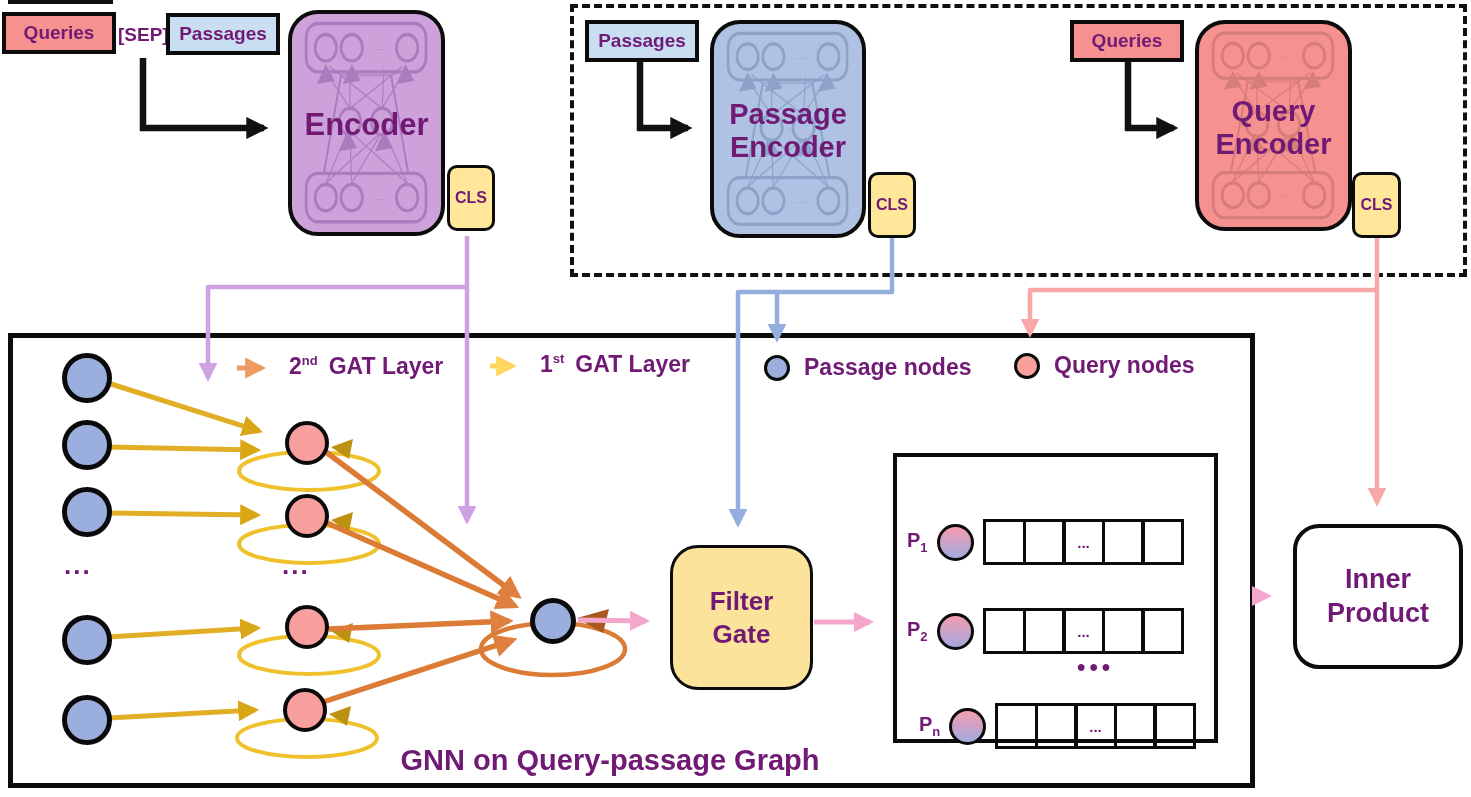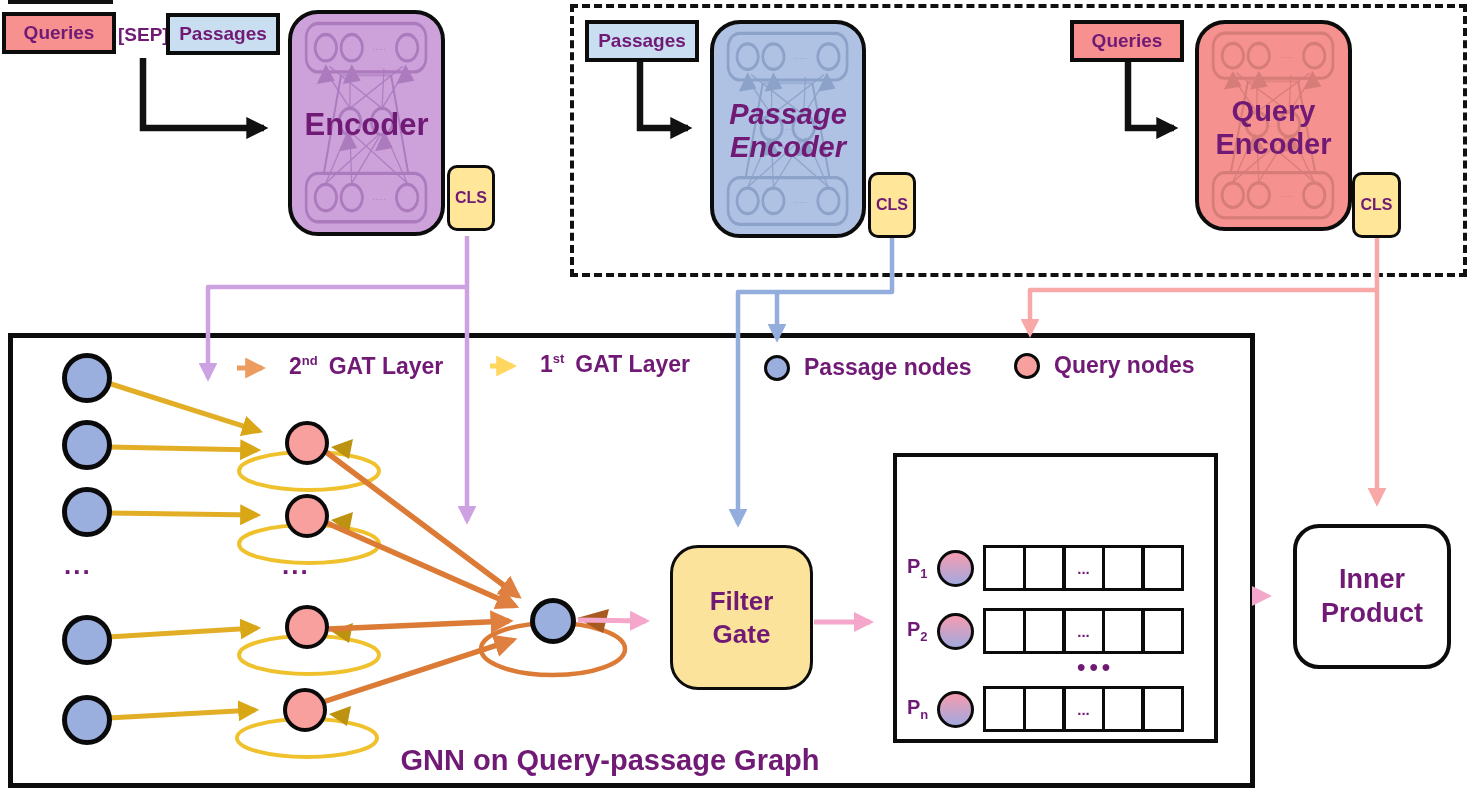--- a/index.html
+++ b/index.html
@@ -16,21 +16,21 @@
 
   
   .io-box{height:42px;border:4px solid #0c0c0c;display:flex;align-items:center;justify-content:center;
           font-weight:bold;font-size:19px;}
   .io-queries{background:#F7918F;}
   .io-passages{background:#C9DEF1;}
 
   
   .encoder{border:4.5px solid #0c0c0c;border-radius:30px;}
   .enc-cross{left:288px;top:10px;width:157px;height:226px;background:#CDA2DA;}
-  .enc-passage{left:710px;top:20px;width:156px;height:218px;background:#AFC2E4;font-style:italic;}
+  .enc-passage{left:710px;top:20px;width:156px;height:218px;background:#AFC2E4;}
   .enc-query{left:1195px;top:20px;width:157px;height:211px;background:#F5918F;}
   .motif{position:absolute;left:5%;top:2%;width:90%;height:96%;}
   .enc-label{position:absolute;left:0;right:0;top:50%;transform:translateY(-46%);text-align:center;
              font-weight:bold;line-height:1.15;}
   .enc-cross .enc-label{font-size:31px;}
   .enc-passage .enc-label,.enc-query .enc-label{font-size:29px;}
 
   .cls-box{width:48px;height:66px;border:3.5px solid #0c0c0c;border-radius:10px;background:#FFE699;
            display:flex;align-items:center;justify-content:center;font-weight:bold;font-size:16px;}
 
@@ -57,21 +57,21 @@
   .emb-label sub{font-size:13px;}
   .emb-circle{width:37px;height:37px;border:3.5px solid #0b0b0b;border-radius:50%;
               background:linear-gradient(#F59CB0,#A2A9DE);margin:0 9px 0 3px;box-sizing:border-box;}
   .emb-cells{display:flex;}
   .emb-cell{width:43px;height:46px;border:3.5px solid #0b0b0b;box-sizing:border-box;margin-left:-3.5px;
             display:flex;align-items:center;justify-content:center;font-weight:bold;font-size:15px;}
   .emb-cell:first-child{margin-left:0;}
   .emb-dots{position:absolute;left:180px;top:196px;font-weight:bold;font-size:24px;letter-spacing:4px;}
 
   
-  .inner-product{left:1293px;top:524px;width:158px;height:145px;border:4.5px solid #0c0c0c;border-radius:26px;
+  .inner-product{left:1293px;top:524px;width:170px;height:145px;border:4.5px solid #0c0c0c;border-radius:26px;
                  background:#fff;display:flex;flex-direction:column;align-items:center;justify-content:center;
                  font-weight:bold;font-size:27px;line-height:1.25;}
 
   .gnn-label{left:370px;top:744px;width:480px;text-align:center;font-weight:bold;font-size:29px;}
   .dual-label{left:952px;top:236px;font-weight:bold;font-size:27px;}
   .sep-label{left:118px;top:24px;font-weight:bold;font-size:19px;}
 </style>
 </head>
 <body>
 
@@ -307,21 +307,21 @@
 
   <div class="abs z3 node node-blue" style="left:530px;top:598px;width:46px;height:46px;"></div>
 
   <div class="abs z3 filter-gate">
     <div>Filter</div>
     <div>Gate</div>
   </div>
 
   <div class="abs z3 emb-box">
 
-    <div class="emb-row" style="top:88px;justify-content:center;">
+    <div class="emb-row" style="top:62px;justify-content:center;">
       <div class="emb-label"><span>P</span><sub>1</sub></div>
       <div class="emb-circle"></div>
       <div class="emb-cells">
         <div class="emb-cell"></div>
         <div class="emb-cell"></div>
         <div class="emb-cell">...</div>
         <div class="emb-cell"></div>
         <div class="emb-cell"></div>
       </div>
     </div>
@@ -333,21 +333,21 @@
         <div class="emb-cell"></div>
         <div class="emb-cell"></div>
         <div class="emb-cell">...</div>
         <div class="emb-cell"></div>
         <div class="emb-cell"></div>
       </div>
     </div>
 
     <div class="emb-dots">•••</div>
 
-    <div class="emb-row" style="top:229px;">
+    <div class="emb-row" style="top:246px;margin-left:12px;">
       <div class="emb-label"><span>P</span><sub>n</sub></div>
       <div class="emb-circle"></div>
       <div class="emb-cells">
         <div class="emb-cell"></div>
         <div class="emb-cell"></div>
         <div class="emb-cell">...</div>
         <div class="emb-cell"></div>
         <div class="emb-cell"></div>
       </div>
     </div>

